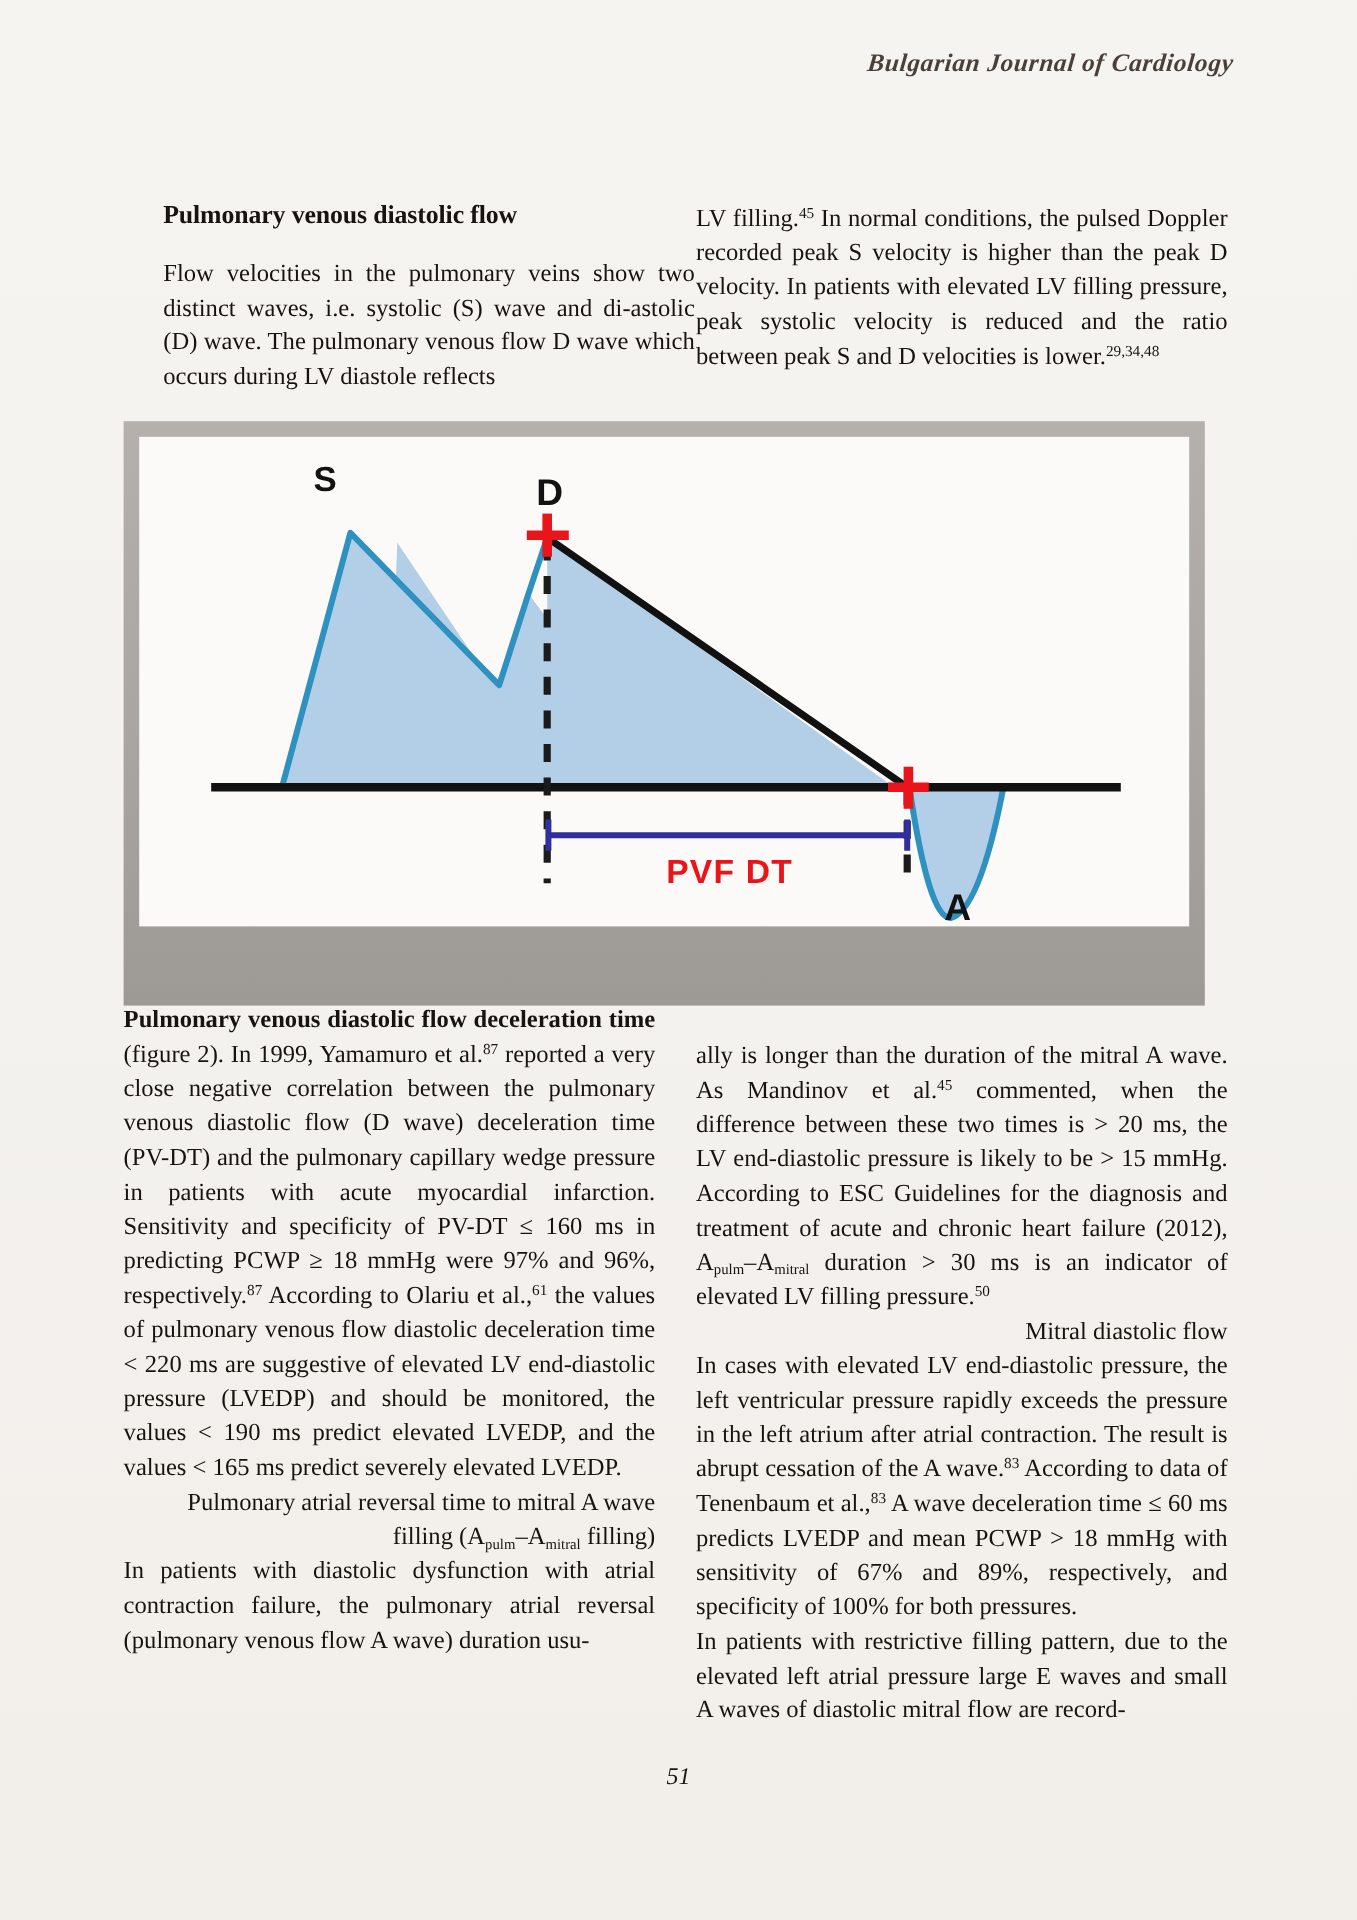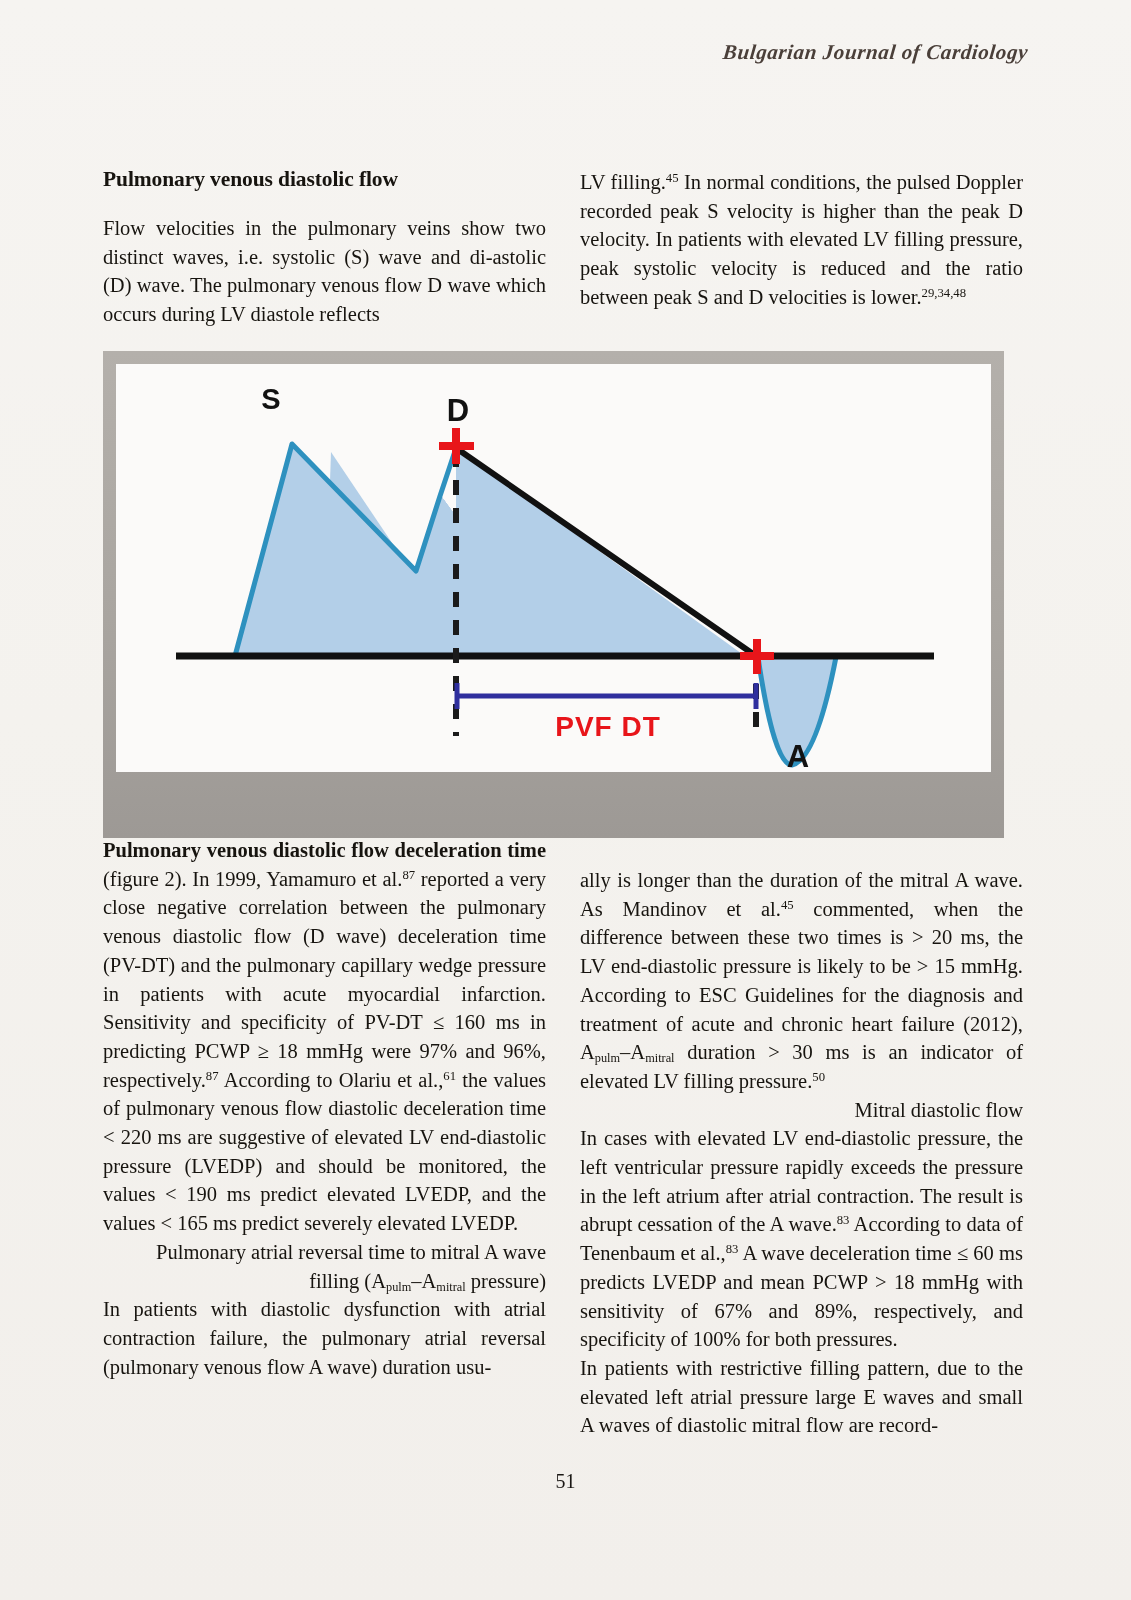--- a/index.html
+++ b/index.html
@@ -47,21 +47,21 @@
     width: 443px;
     font-size: 20.5px;
     line-height: 28.7px;
     text-align: justify;
     text-justify: inter-word;
     hyphens: manual;
   }
   .col-left  { left: 103px; }
   .col-right { left: 580px; }
 
-  .col-top-left  { top: 166px; }
+  .col-top-left  { top: 166px; margin-left: 33px; }
   .col-top-right { top: 168px; }
   .col-bot-left  { top: 836px; }
   .col-bot-right { top: 866px; }
 
   h2.section-head {
     font-size: 21.5px;
     font-weight: bold;
     margin: 0 0 22px 0;
     line-height: 26px;
     letter-spacing: -0.1px;
@@ -120,20 +120,21 @@
 
   
   .folio {
     position: absolute;
     left: 0;
     right: 0;
     top: 1470px;
     text-align: center;
     font-size: 20px;
     color: #1a1714;
+    font-style: italic;
   }
 </style>
 </head>
 <body>
 
 <div class="page">
 
   <div class="running-head">
     <span class="journal-title">Bulgarian Journal of Cardiology</span>
   </div>
@@ -222,21 +223,21 @@
         <text id="lbl-pvf" x="492" y="372" font-family="Liberation Sans, sans-serif" font-size="28" font-weight="bold" fill="#e8151a" text-anchor="middle" letter-spacing="1">PVF DT</text>
       </svg>
     </div>
   </div>
 
   <div class="col col-left col-bot-left">
     <p class="para">
       <span class="b">Pulmonary venous diastolic flow deceleration time</span><span> (figure 2). In 1999, Yamamuro et al.</span><sup>87</sup><span> reported a very close negative correlation between the pulmonary venous diastolic flow (D wave) deceleration time (PV-DT) and the pulmonary capillary wedge pressure in patients with acute myocardial infarction. Sensitivity and specificity of PV-DT ≤ 160 ms in predicting PCWP ≥ 18 mmHg were 97% and 96%, respectively.</span><sup>87</sup><span> According to Olariu et al.,</span><sup>61</sup><span> the values of pulmonary venous flow diastolic deceleration time &lt; 220 ms are suggestive of elevated LV end-diastolic pressure (LVEDP) and should be monitored, the values &lt; 190 ms predict elevated LVEDP, and the values &lt; 165 ms predict severely elevated LVEDP.</span>
     </p>
     <p class="para" style="text-align:right;">
-      <span>Pulmonary atrial reversal time to mitral A wave</span><br><span>filling (A</span><sub>pulm</sub><span>–A</span><sub>mitral</sub><span> pressure)</span>
+      <span>Pulmonary atrial reversal time to mitral A wave</span><br><span>filling (A</span><sub>pulm</sub><span>–A</span><sub>mitral</sub><span> filling)</span>
     </p>
     <p class="para">In patients with diastolic dysfunction with atrial contraction failure, the pulmonary atrial reversal (pulmonary venous flow A wave) duration usu-</p>
   </div>
 
   <div class="col col-right col-bot-right">
     <p class="para">
       <span>ally is longer than the duration of the mitral A wave. As Mandinov et al.</span><sup>45</sup><span> commented, when the difference between these two times is &gt; 20 ms, the LV end-diastolic pressure is likely to be &gt; 15 mmHg. According to ESC Guidelines for the diagnosis and treatment of acute and chronic heart failure (2012), A</span><sub>pulm</sub><span>–A</span><sub>mitral</sub><span> duration &gt; 30 ms is an indicator of elevated LV filling pressure.</span><sup>50</sup>
     </p>
     <p class="para" style="text-align:right;">Mitral diastolic flow</p>
     <p class="para">

